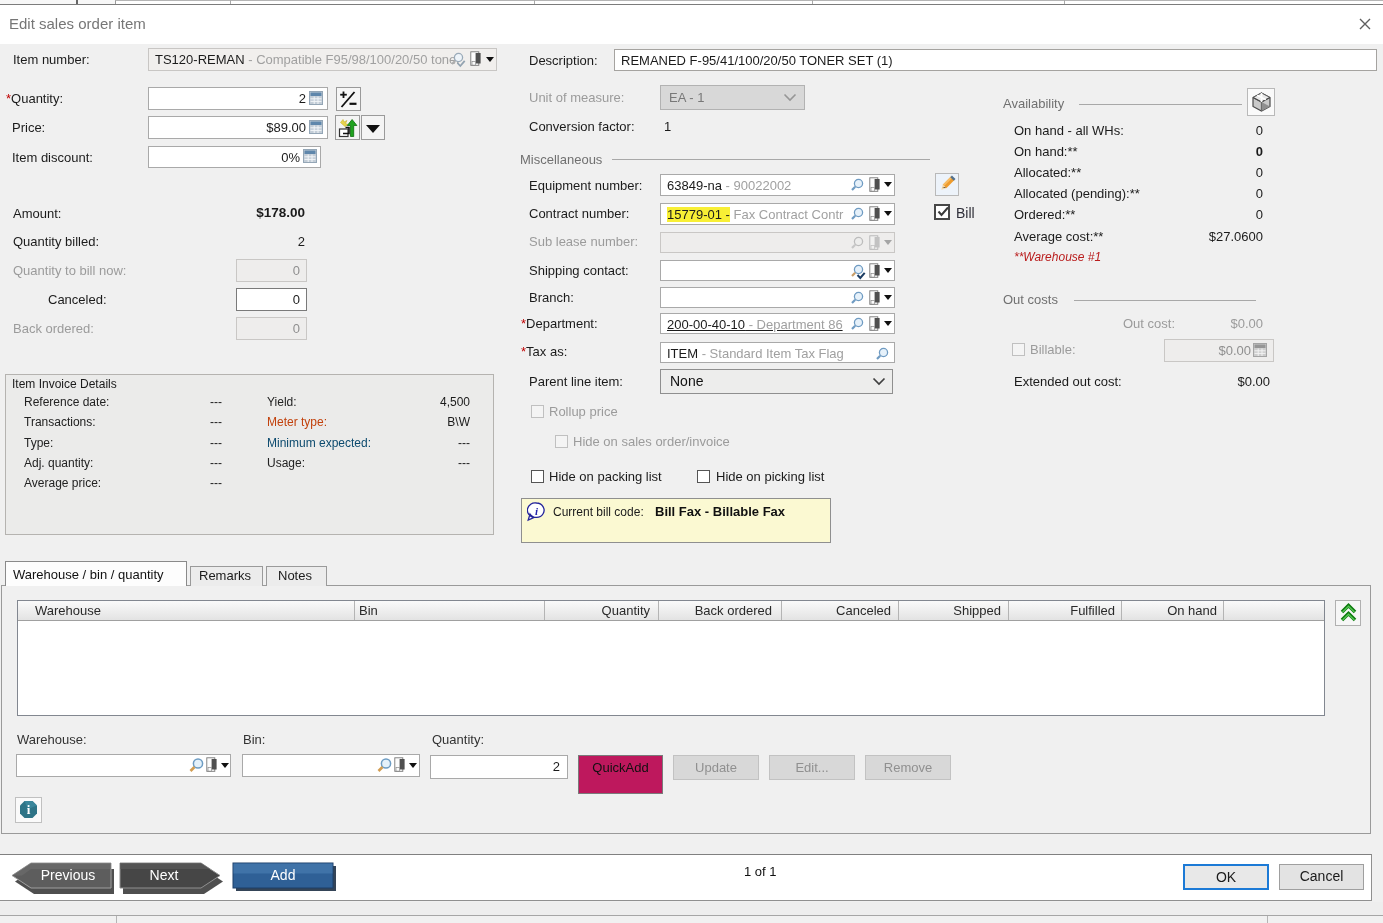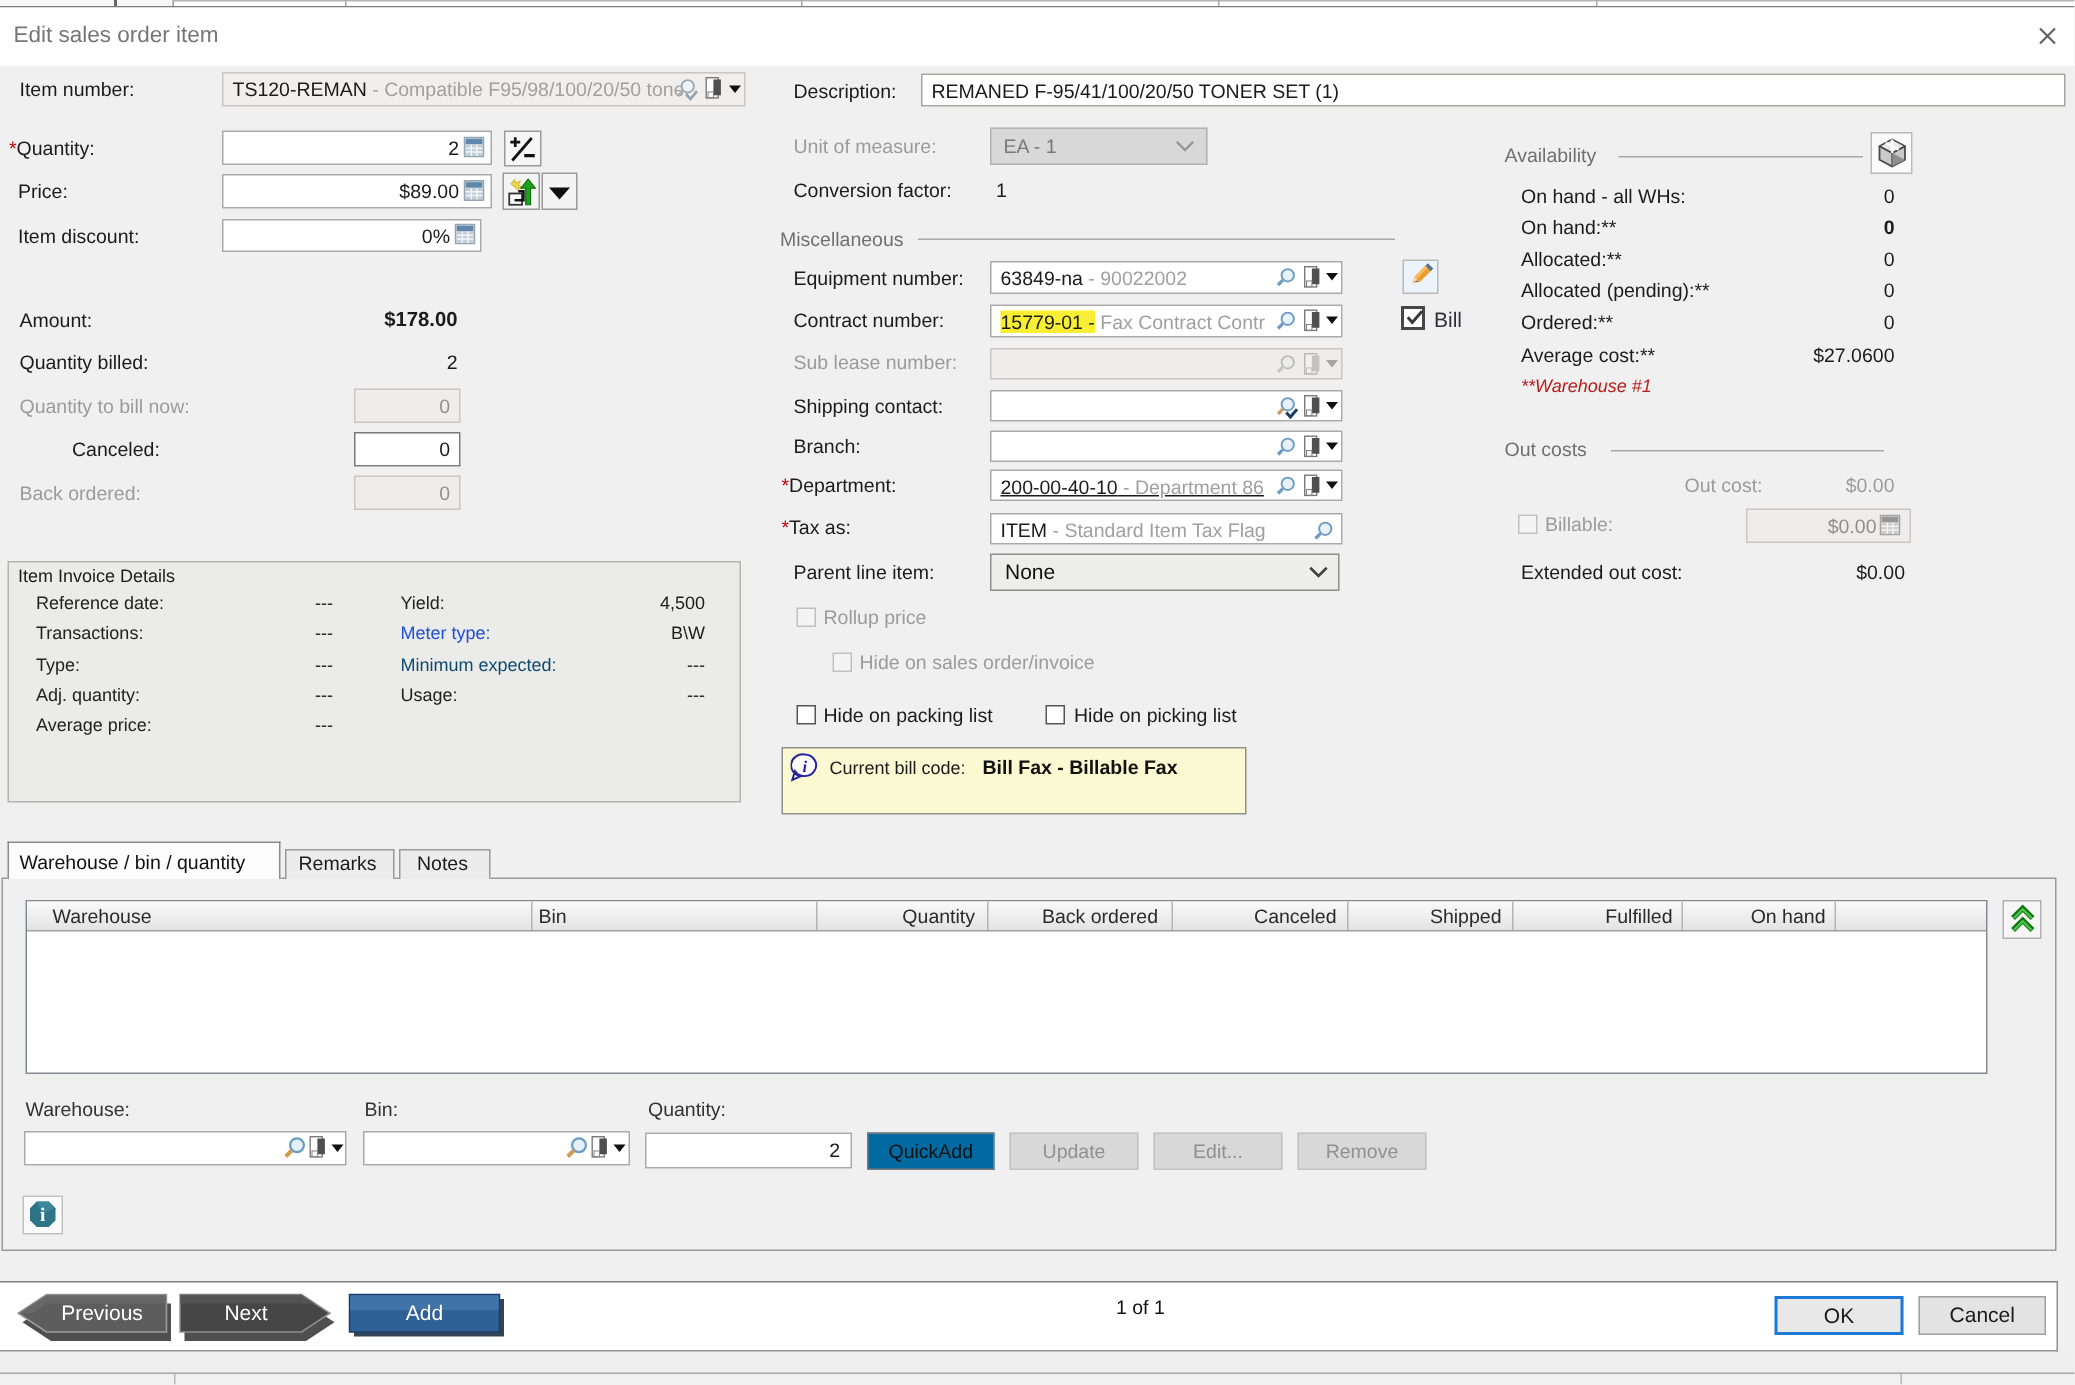--- a/index.html
+++ b/index.html
@@ -120,21 +120,21 @@
 <div class="fld dis" style="left:236px;top:317px;width:71px;height:23px;text-align:right;padding-right:6px;">0</div>
 
 <div class="ab" style="left:5px;top:374px;width:489px;height:161px;background:#ebebea;border:1px solid #b5b3b0;box-sizing:border-box;"></div>
 <div class="ab" style="left:12px;top:377px;font-size:12px;color:#1b1b1b;">Item Invoice Details</div>
 <div class="ab" style="left:24px;top:395px;font-size:12px;color:#222;">Reference date:</div>
 <div class="rv" style="left:120px;top:395px;width:102px;font-size:12px;">---</div>
 <div class="ab" style="left:267px;top:395px;font-size:12px;color:#222;">Yield:</div>
 <div class="rv" style="left:360px;top:395px;width:110px;font-size:12px;">4,500</div>
 <div class="ab" style="left:24px;top:415px;font-size:12px;color:#222;">Transactions:</div>
 <div class="rv" style="left:120px;top:415px;width:102px;font-size:12px;">---</div>
-<div class="ab" style="left:267px;top:415px;font-size:12px;color:#1d4ed8;">Meter type:</div>
+<div class="ab" style="left:267px;top:415px;font-size:12px;color:#c2410c;">Meter type:</div>
 <div class="rv" style="left:360px;top:415px;width:110px;font-size:12px;">B\W</div>
 <div class="ab" style="left:24px;top:436px;font-size:12px;color:#222;">Type:</div>
 <div class="rv" style="left:120px;top:436px;width:102px;font-size:12px;">---</div>
 <div class="ab" style="left:267px;top:436px;font-size:12px;color:#0c4a6e;">Minimum expected:</div>
 <div class="rv" style="left:360px;top:436px;width:110px;font-size:12px;">---</div>
 <div class="ab" style="left:24px;top:456px;font-size:12px;color:#222;">Adj. quantity:</div>
 <div class="rv" style="left:120px;top:456px;width:102px;font-size:12px;">---</div>
 <div class="ab" style="left:267px;top:456px;font-size:12px;color:#222;">Usage:</div>
 <div class="rv" style="left:360px;top:456px;width:110px;font-size:12px;">---</div>
 <div class="ab" style="left:24px;top:476px;font-size:12px;color:#222;">Average price:</div>
@@ -368,21 +368,21 @@
 <svg class="ab" style="left:376px;top:757px;" width="17" height="17" viewBox="0 0 17 17">
     <circle cx="10" cy="6.5" r="4.6" fill="#e4f1fa" stroke="#6d9cc3" stroke-width="1.5"></circle>
     <path d="M6.5 10 L2.5 14" stroke="#d29d52" stroke-width="2.6"></path>
   </svg>
 <svg class="ab" style="left:394px;top:757px;" width="12" height="16" viewBox="0 0 12 16">
     <rect x="0.8" y="0.8" width="8" height="13.5" fill="#fcfcfc" stroke="#777" stroke-width="0.9"></rect>
     <rect x="5.6" y="2" width="5" height="10.5" fill="#4f4f4f"></rect>
     <rect x="2" y="10.3" width="3.6" height="3.8" fill="#fcfcfc" stroke="#777" stroke-width="0.6"></rect>
   </svg>
 <div class="tri" style="left:409px;top:763px;"></div>
-<div class="btn" style="left:578px;top:755px;width:85px;height:25px;background:#0369a1;border-color:#7a7a7a;text-align:center;font-size:13px;color:#111;line-height:23px;">QuickAdd</div>
+<div class="btn" style="left:578px;top:755px;width:85px;height:39px;background:#be185d;border-color:#7a7a7a;text-align:center;font-size:13px;color:#111;line-height:23px;">QuickAdd</div>
 <div class="btn" style="left:673px;top:755px;width:86px;height:25px;background:#d8d8d8;border-color:#c2c2c2;text-align:center;font-size:13px;color:#909090;line-height:23px;">Update</div>
 <div class="btn" style="left:769px;top:755px;width:86px;height:25px;background:#d8d8d8;border-color:#c2c2c2;text-align:center;font-size:13px;color:#909090;line-height:23px;">Edit...</div>
 <div class="btn" style="left:865px;top:755px;width:86px;height:25px;background:#d8d8d8;border-color:#c2c2c2;text-align:center;font-size:13px;color:#909090;line-height:23px;">Remove</div>
 <div class="btn" style="left:15px;top:797px;width:27px;height:26px;background:#fafafa;border-color:#c0c0c0;"></div>
 <svg class="ab" style="left:19px;top:800px;" width="19" height="19" viewBox="0 0 19 19">
     <polygon points="5.5,1 13.5,1 18,5.5 18,13.5 13.5,18 5.5,18 1,13.5 1,5.5" fill="#2e7487"></polygon>
     <polygon points="5.5,1 13.5,1 18,5.5 9,9" fill="#3d8ba0" opacity="0.8"></polygon>
     <text x="9.5" y="14" text-anchor="middle" font-family="Liberation Serif" font-size="13" font-weight="bold" fill="#fff">i</text>
   </svg>
 

